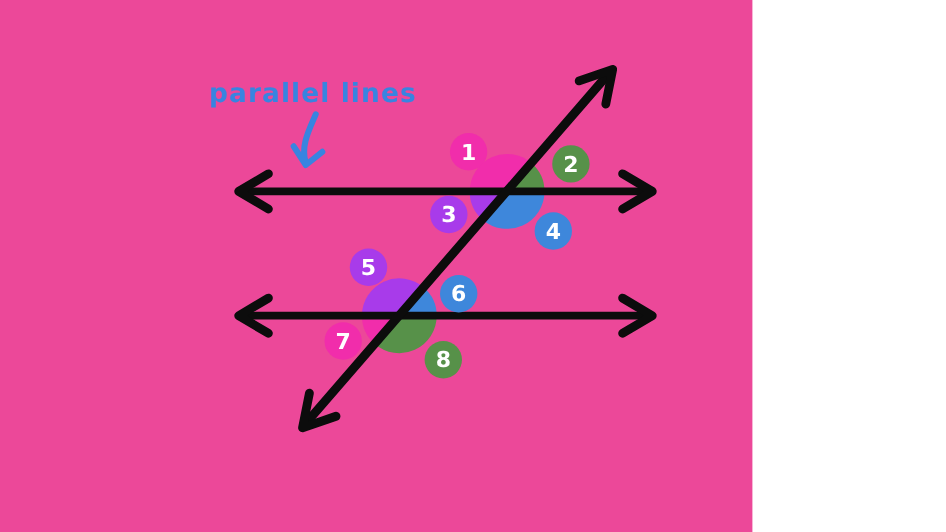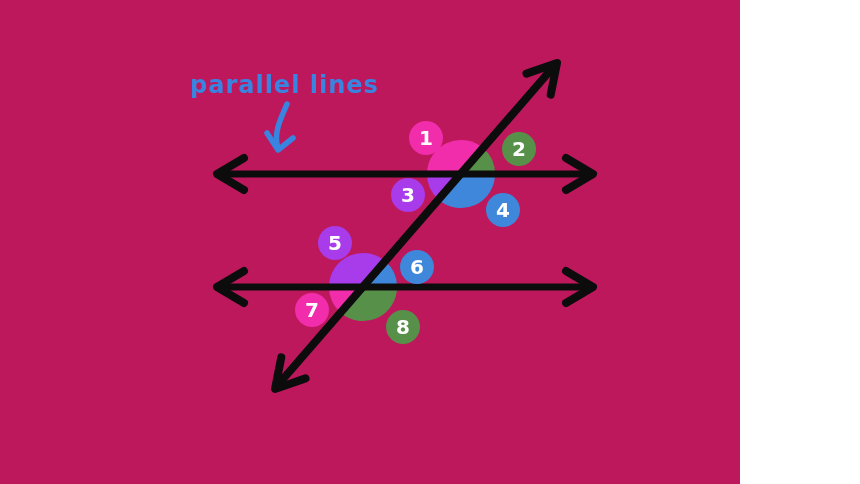--- a/index.html
+++ b/index.html
@@ -2,23 +2,23 @@
 <html><head>
 <meta charset="utf-8">
 <style>
   html, body {
     margin: 0;
     padding: 0;
     background: #ffffff;
   }
   .page {
     position: relative;
-    width: 740px;
+    width: 684px;
     height: 484px;
-    background: #be185d;
+    background: #ec4899;
     overflow: hidden;
     font-family: "DejaVu Sans", sans-serif;
   }
   svg { display: block; }
   .annotation-text {
     font-family: "DejaVu Sans", sans-serif;
     font-size: 24px;
     font-weight: 600;
     letter-spacing: 1px;
   }

